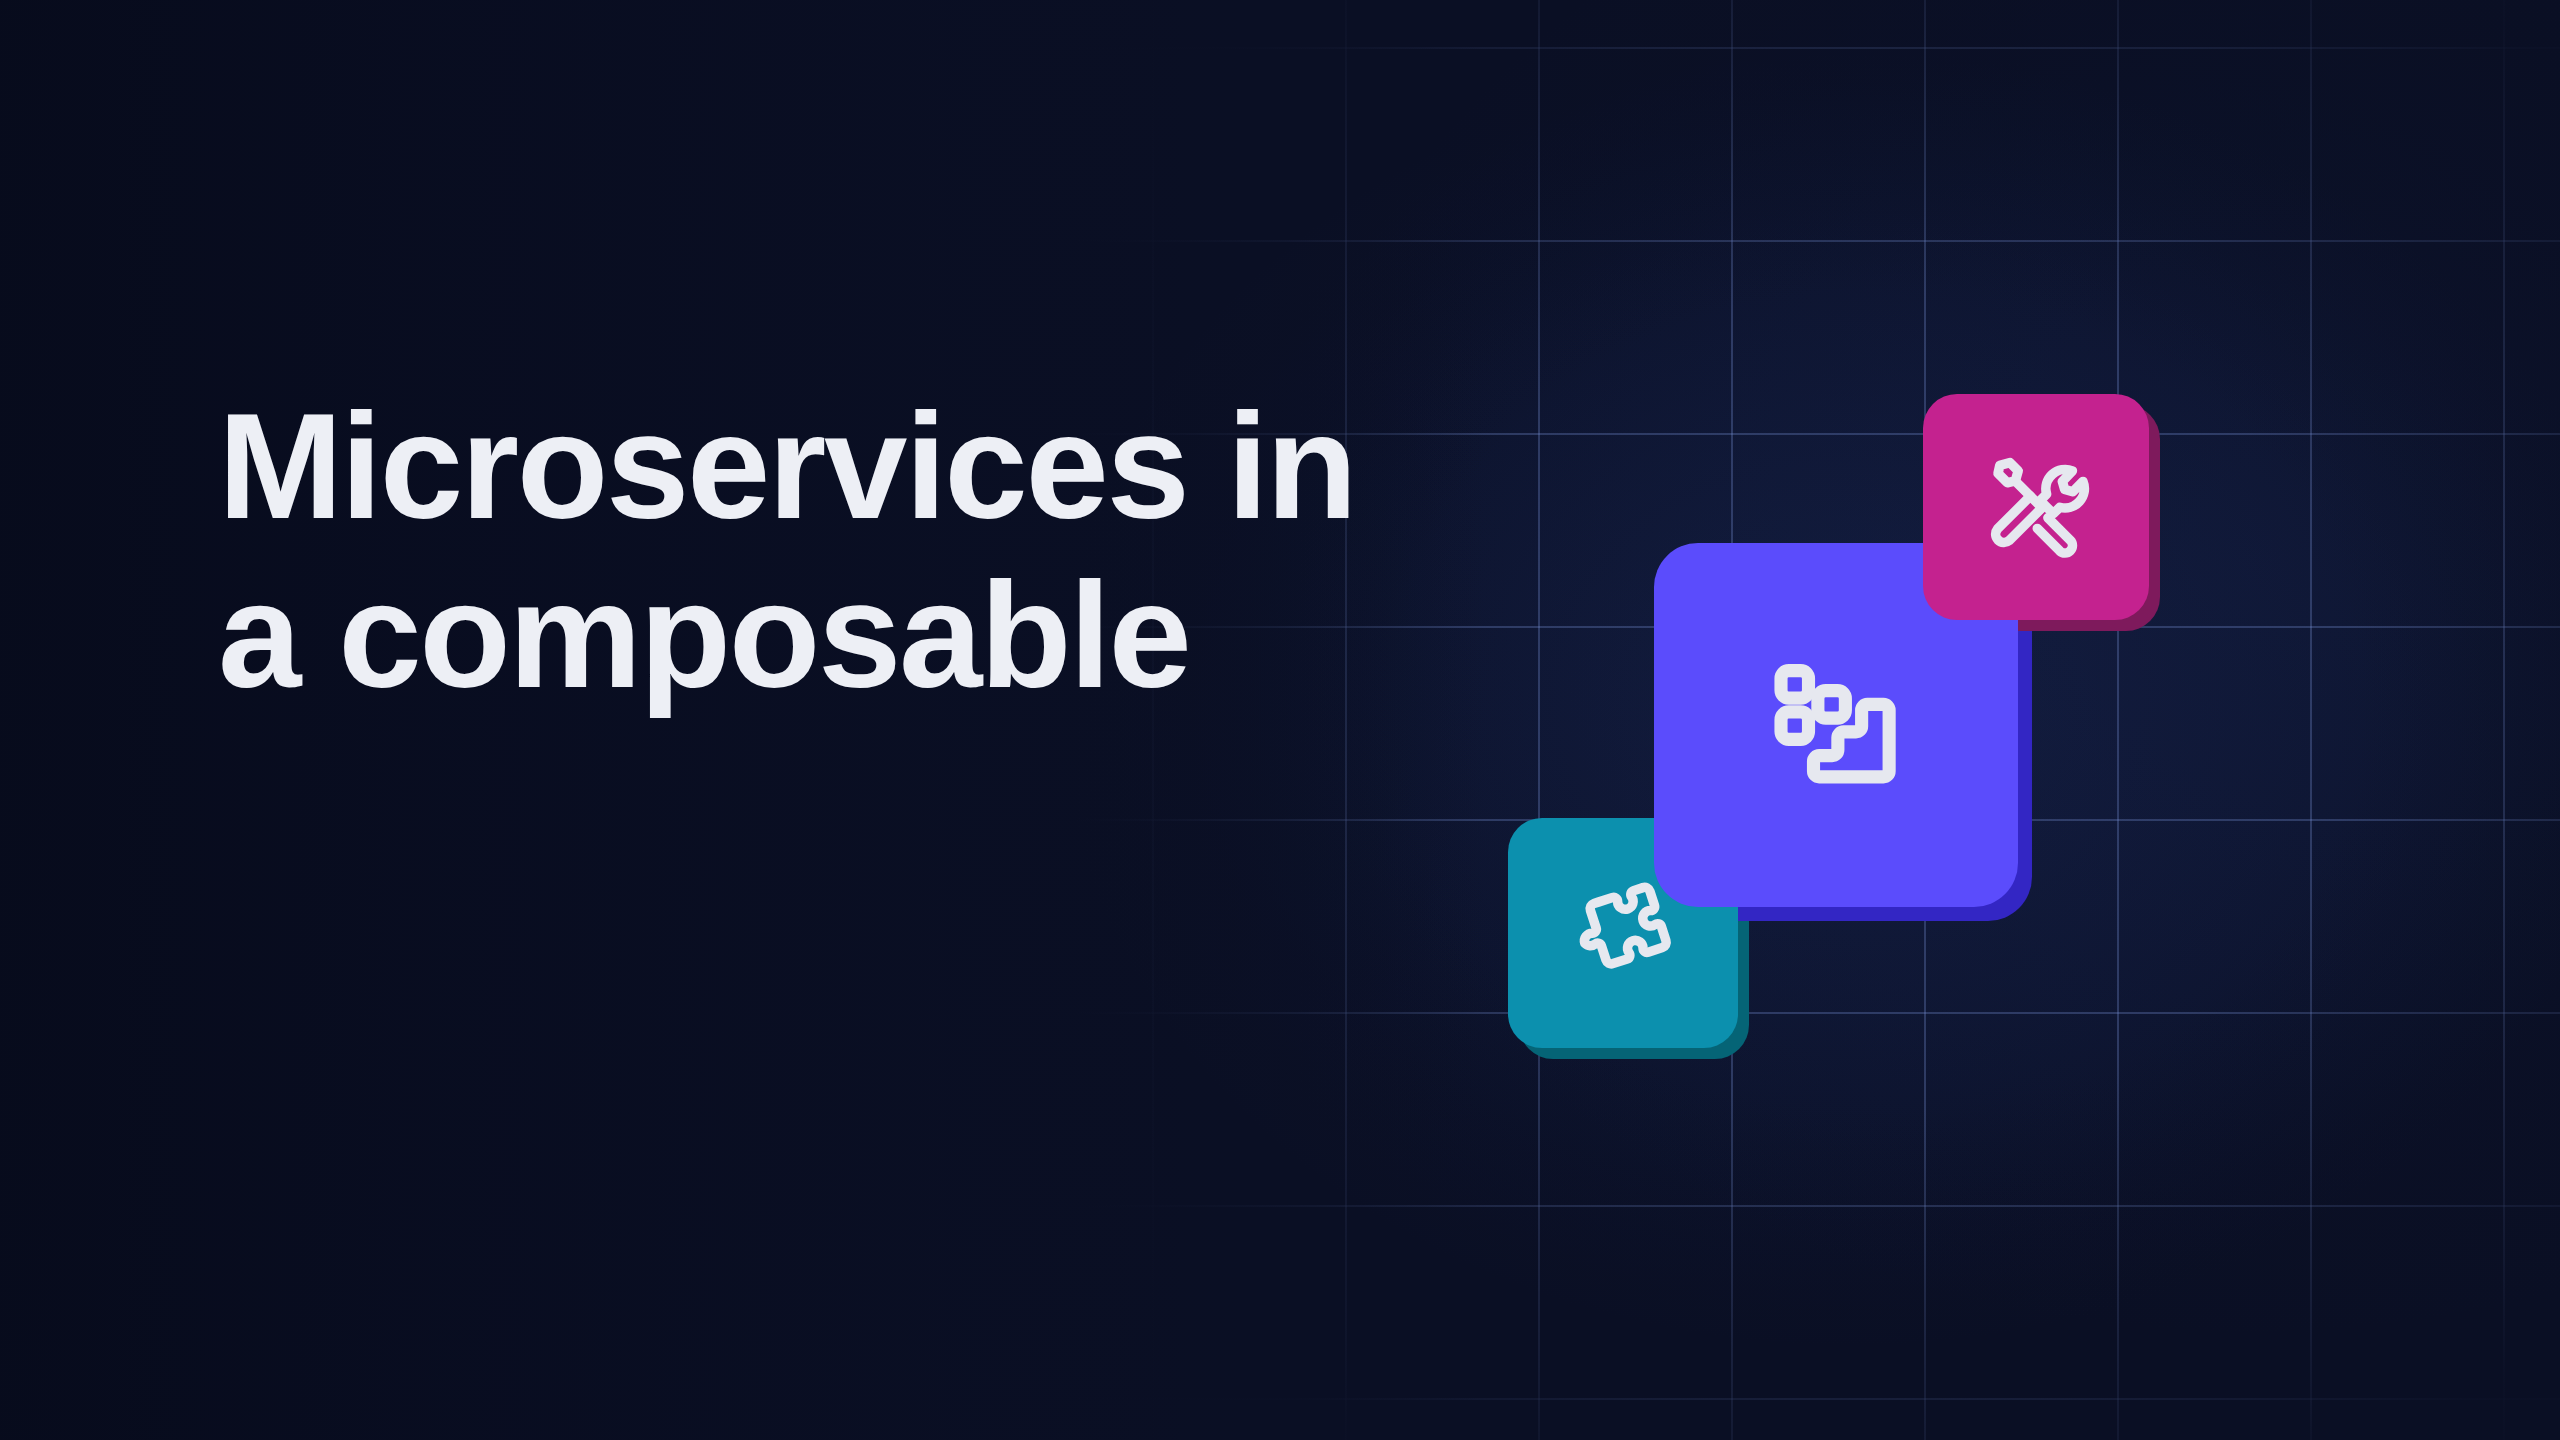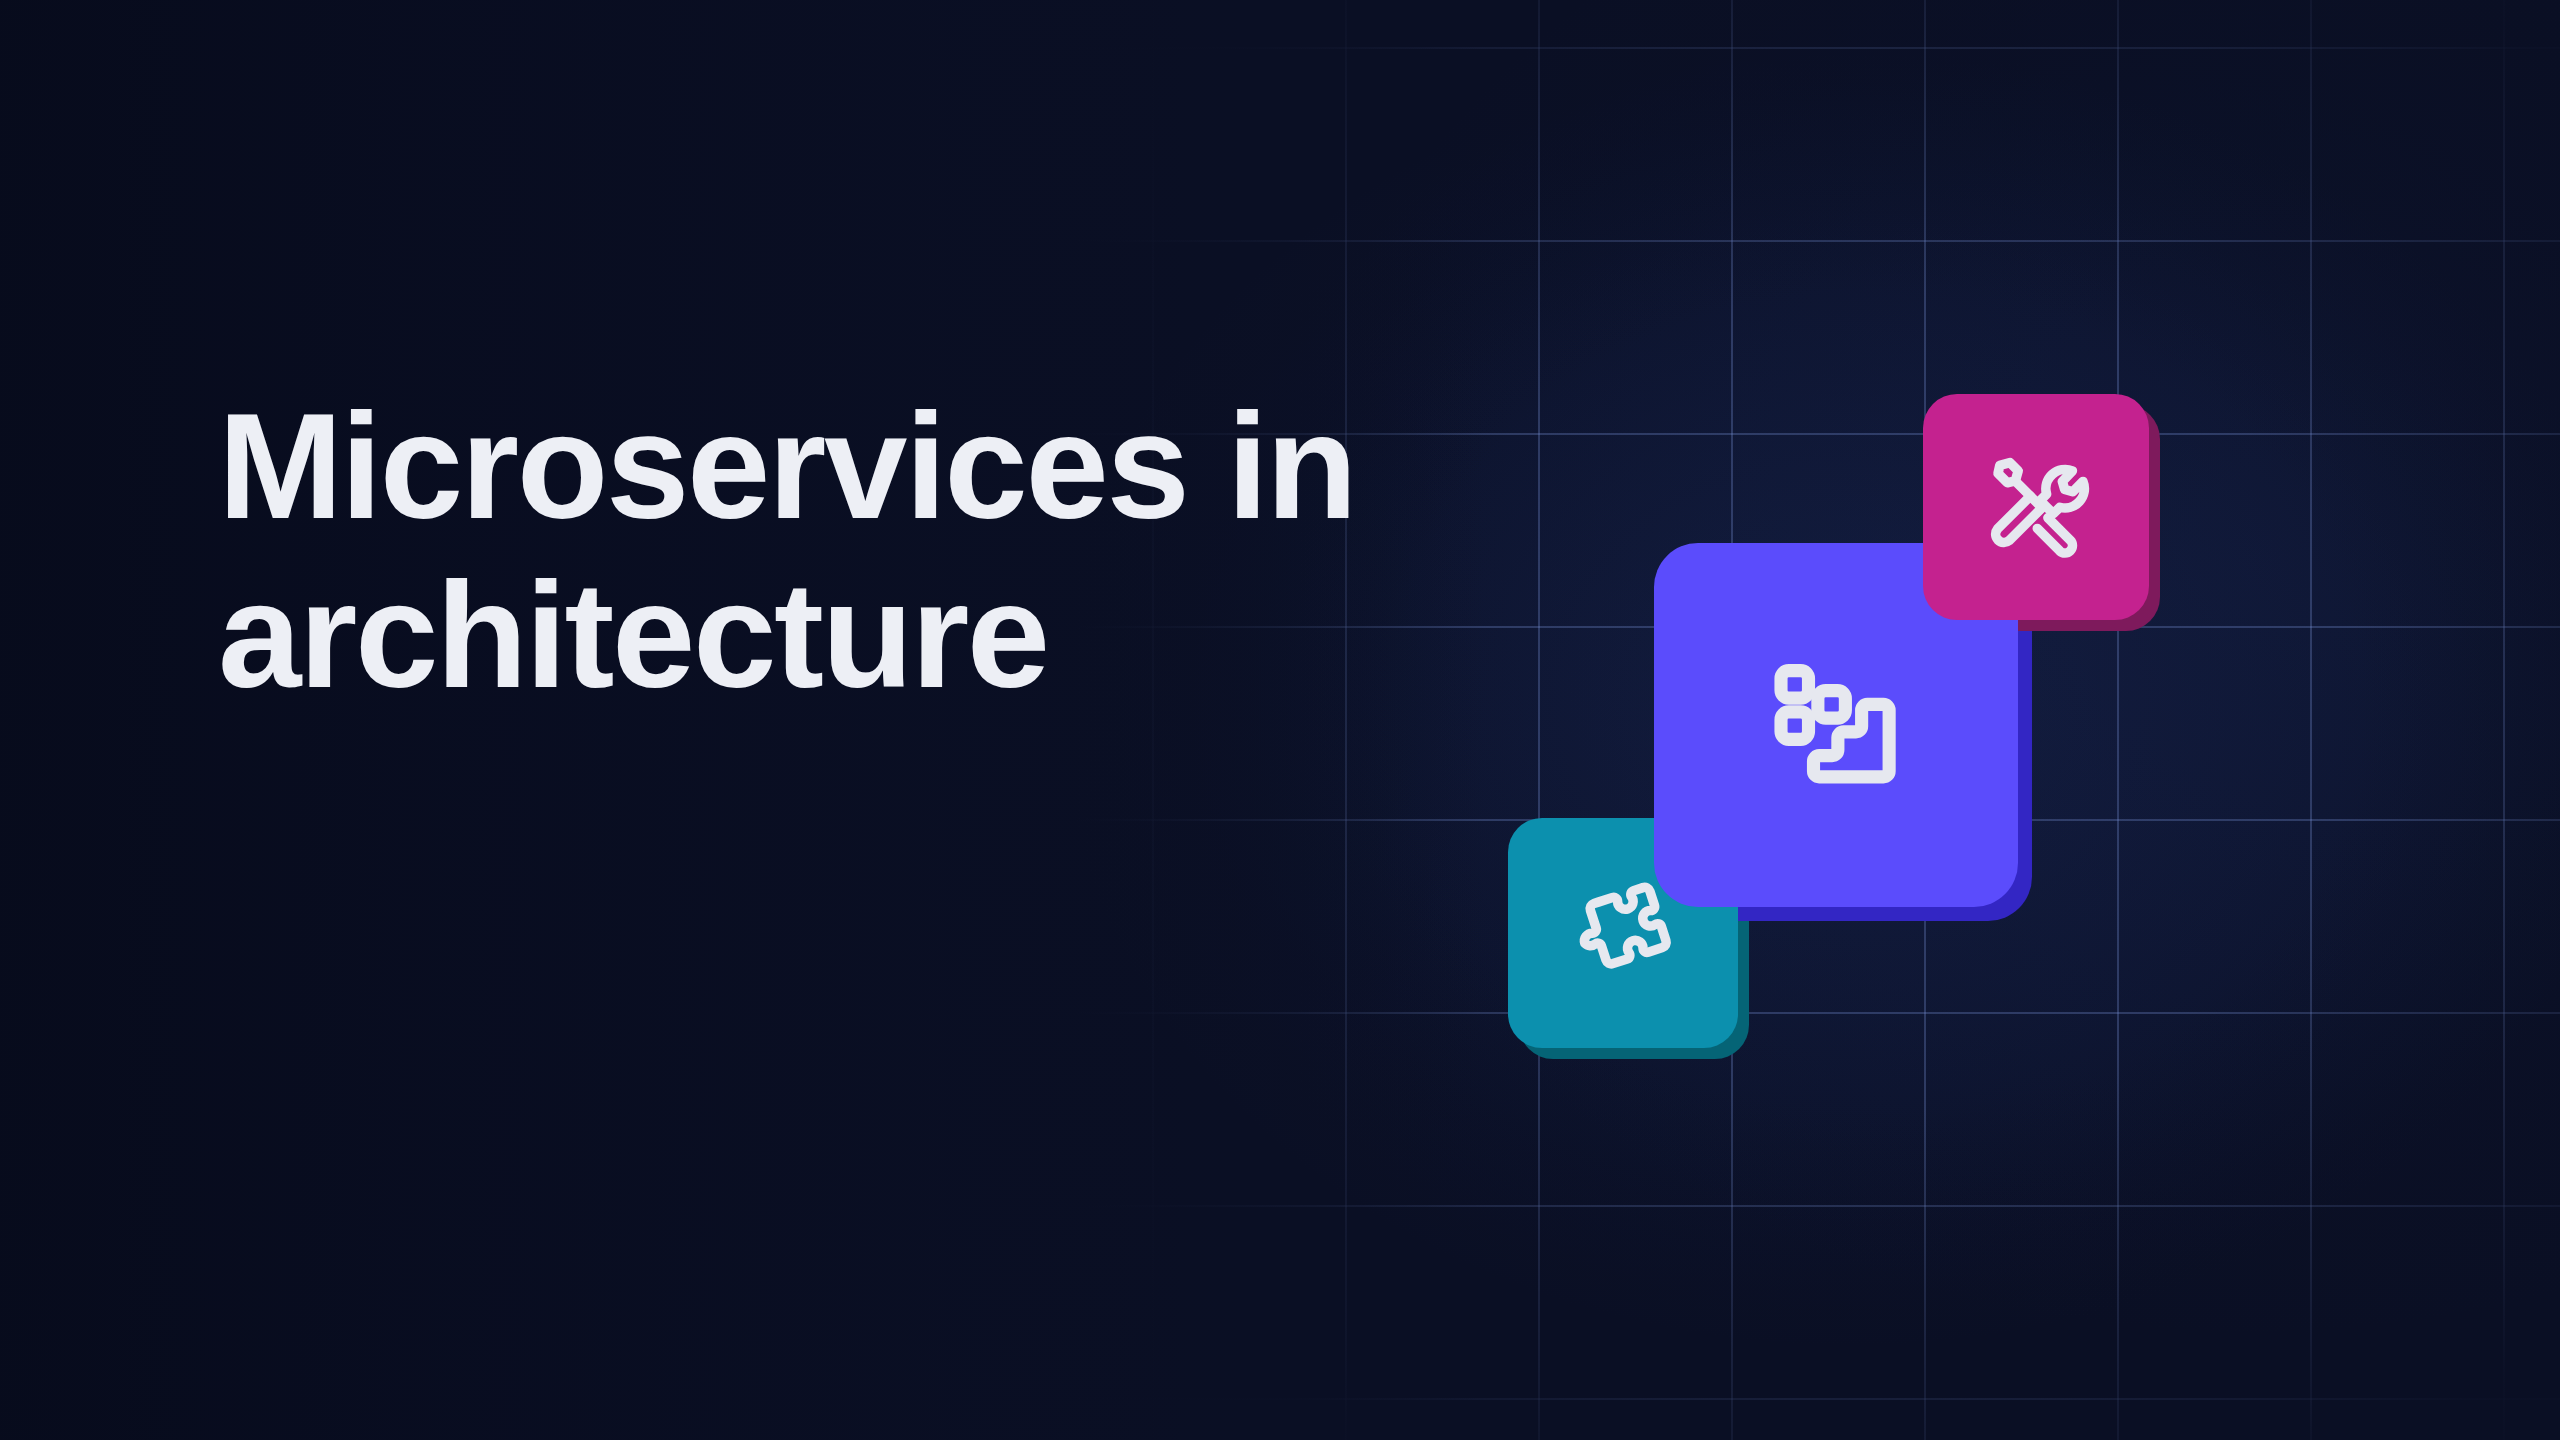--- a/index.html
+++ b/index.html
@@ -164,21 +164,21 @@
   <div class="grid-layer">
     <div class="grid-lines"></div>
     <div class="grid-mask"></div>
     <div class="grid-mask-left"></div>
   </div>
 
   <div class="bg-vignette-left"></div>
 
   <h1 class="headline">
     <span class="headline-line">Microservices in</span>
-    <span class="headline-line">architecture</span>
+    <span class="headline-line">a composable</span>
   </h1>
 
   <div class="cards">
 
     <div class="card card-puzzle">
       <div class="extrude"></div>
       <div class="face">
         <svg class="glyph" width="120" height="120" viewBox="0 0 24 24">
           <g class="glyph-ink" transform="rotate(-18 12 12)" style="stroke-width:1.9">
             <path d="M9.2 4.6h3.0c.55 0 .9.55.73 1.06a1.55 1.55 0 0 0 1.47 2.05

